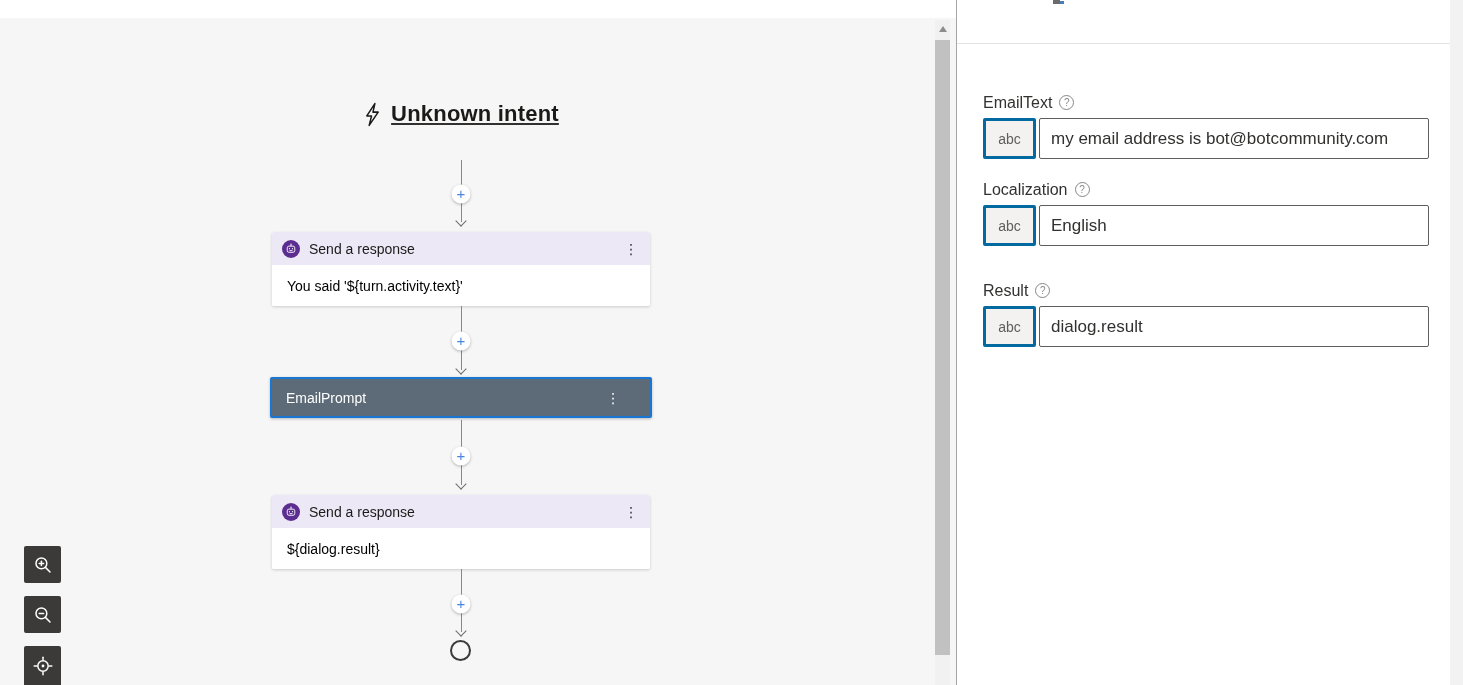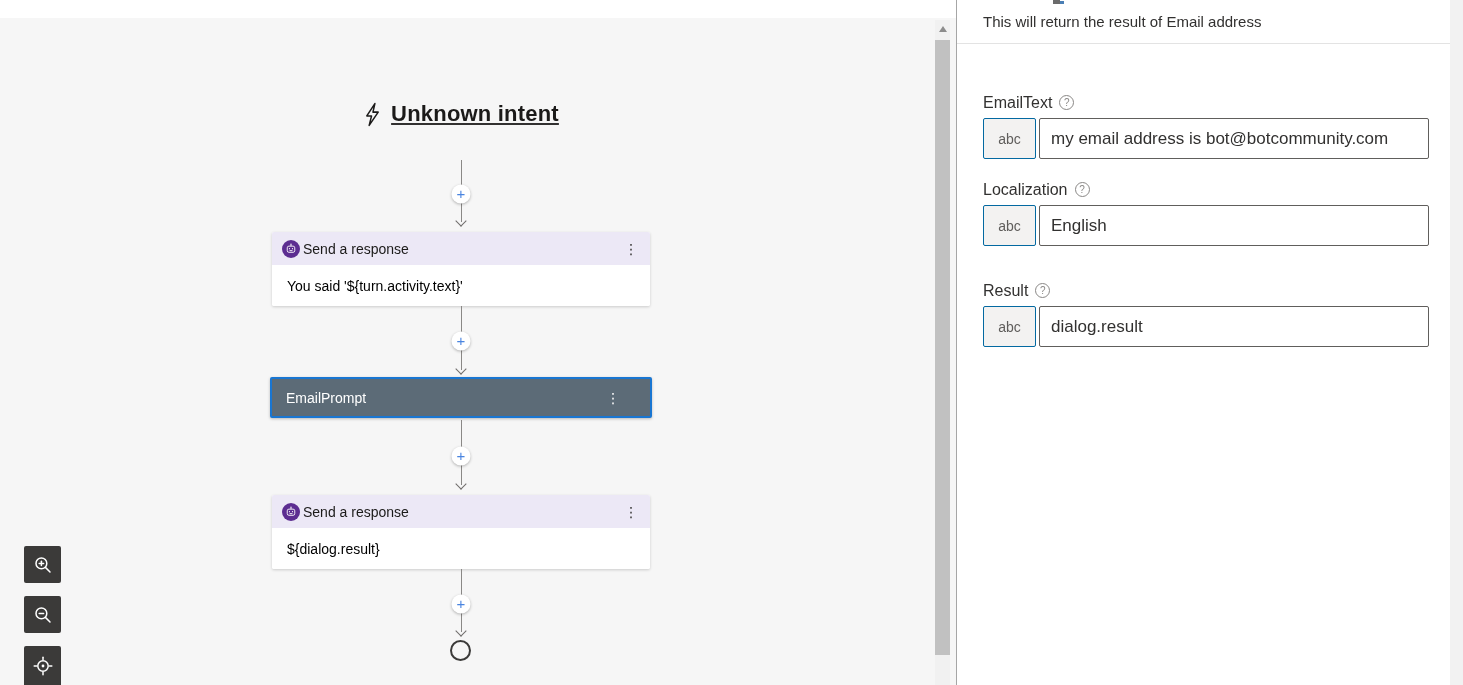--- a/index.html
+++ b/index.html
@@ -17,21 +17,21 @@
 
   .connector { position:absolute; left:451px; width:20px; }
   .connector .line { position:absolute; left:9.5px; top:0; bottom:6px; width:1px; background:#8a8886; }
   .connector .arrowhead { position:absolute; bottom:3px; left:50%; width:8px; height:8px;
       border-right:1.4px solid #6e6c6a; border-bottom:1.4px solid #6e6c6a; transform:translateX(-50%) rotate(45deg); }
   .plus-btn { position:absolute; left:50%; top:50%; transform:translate(-50%,-50%); width:19px; height:19px;
       border-radius:50%; background:#fff; box-shadow:0 1px 3px rgba(0,0,0,.28); color:#4a85e0;
       font-size:15px; line-height:18px; text-align:center; cursor:pointer; }
 
   .node { position:absolute; left:272px; width:378px; border-radius:2px; box-shadow:0 1px 3px rgba(0,0,0,.18); background:#fff; }
-  .node-header { height:33px; display:flex; align-items:center; gap:3px; padding:0 10px; background:#ece8f6; border-radius:2px 2px 0 0; }
+  .node-header { height:33px; display:flex; align-items:center; gap:9px; padding:0 10px; background:#ece8f6; border-radius:2px 2px 0 0; }
   .node-header .node-title { font-size:14px; color:#1b1a19; }
   .node-body { height:41px; display:flex; align-items:center; padding:0 15px; font-size:14px; color:#000000; background:#fff; border-radius:0 0 2px 2px; }
   .kebab { margin-left:auto; width:18px; text-align:center; font-size:14px; color:#323130; cursor:pointer; line-height:18px; }
 
   .bot-badge { width:18px; height:18px; border-radius:50%; background:#5c2d91; display:flex; align-items:center; justify-content:center; flex:0 0 18px; }
 
   .node-selected { position:absolute; left:270px; top:377px; width:382px; height:41px;
       background:#5c6b77; border:2px solid #1976d2; border-radius:2px; display:flex; align-items:center;
       padding:0 28px 0 14px; box-shadow:0 1px 3px rgba(0,0,0,.25); cursor:pointer; }
   .node-selected .node-title { color:#fff; font-size:14px; }
@@ -58,21 +58,21 @@
   .heading-fragment .frag-b { position:absolute; left:7px; top:1px; width:4px; height:3px; background:#4a7fb5; }
   .panel-desc { position:absolute; left:26px; top:13px; width:440px; font-size:15px; color:#323130; }
   .panel-divider { position:absolute; left:0; top:43px; width:493px; height:1px; background:#e3e3e3; }
 
   .field-group { position:absolute; left:26px; width:446px; }
   .field-label-row { display:flex; align-items:center; gap:7px; height:22px; }
   .field-label { font-size:16px; color:#323130; }
   .help-icon { width:15px; height:15px; border:1px solid #8a8886; border-radius:50%; color:#8a8886; font-size:10px;
       line-height:13px; text-align:center; cursor:pointer; margin-top:-2px; }
   .field-row { display:flex; margin-top:4px; height:41px; }
-  .prefix-box { width:53px; height:41px; background:#f3f2f1; border:1px solid #0369a1; border-radius:2px;
+  .prefix-box { width:53px; height:41px; background:#f3f2f1; border:3px solid #0369a1; border-radius:2px;
       display:flex; align-items:center; justify-content:center; font-size:14px; color:#605e5c; margin-right:3px; flex:0 0 53px; }
   .text-input { flex:1; height:41px; border:1px solid #605e5c; border-radius:2px; background:#fff;
       font-family:"Liberation Sans", sans-serif; font-size:17px; color:#323130; padding:0 11px; outline:none; }
   .fg-1 { top:92px; } .fg-2 { top:179px; } .fg-3 { top:280px; }
 </style>
 </head>
 <body>
 
 <div id="app">
 
@@ -194,21 +194,20 @@
   </div>
 
   <div class="panel-separator"></div>
 
   <div class="panel">
     <div class="heading-fragment">
       <span class="frag-a"></span>
         <span class="frag-b"></span>
     </div>
 
-    <div class="panel-desc">This will return the result of Email address</div>
     <div class="panel-divider"></div>
 
     <div class="field-group fg-1">
       <div class="field-label-row">
         <span class="field-label">EmailText</span>
         <span class="help-icon">?</span>
       </div>
       <div class="field-row">
         <span class="prefix-box">abc</span>
         <input class="text-input" type="text" value="my email address is bot@botcommunity.com" style="">

